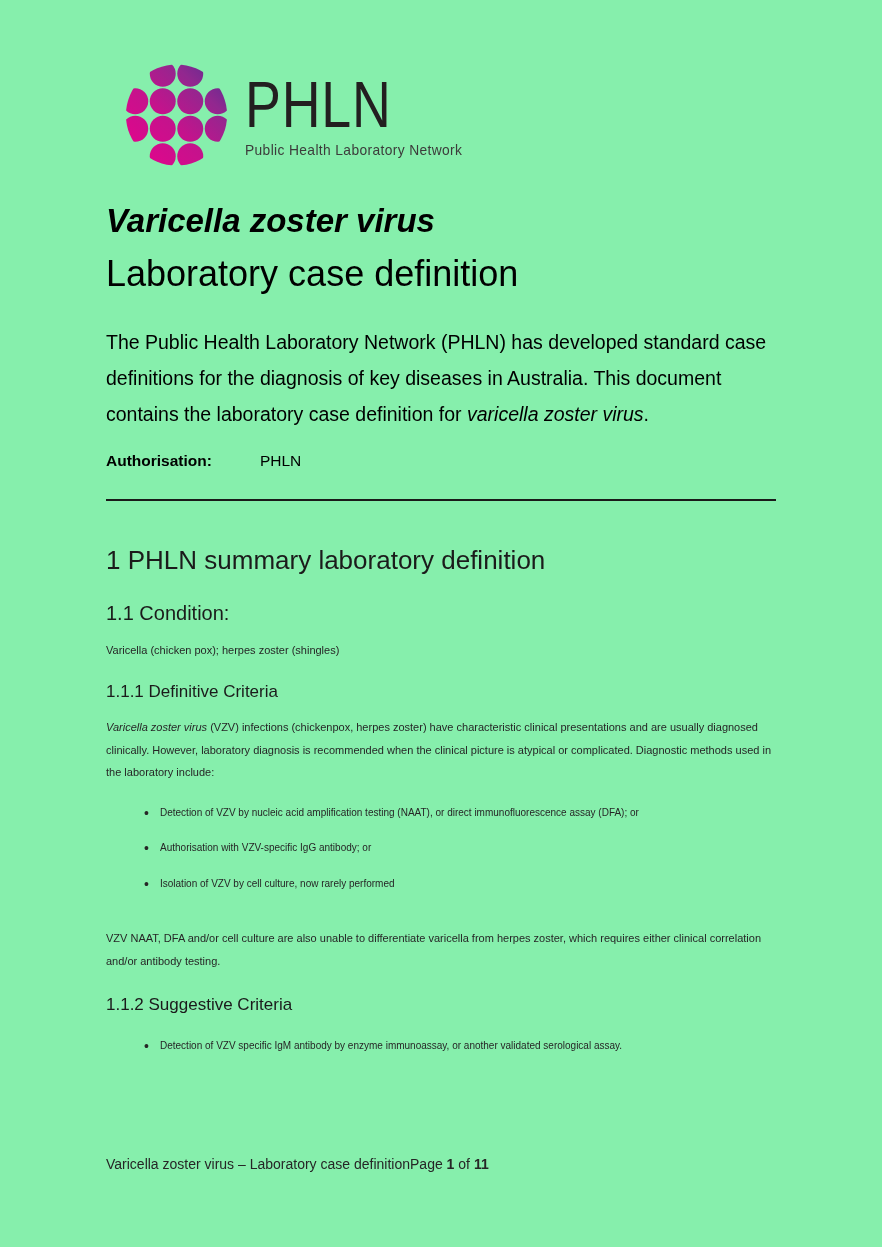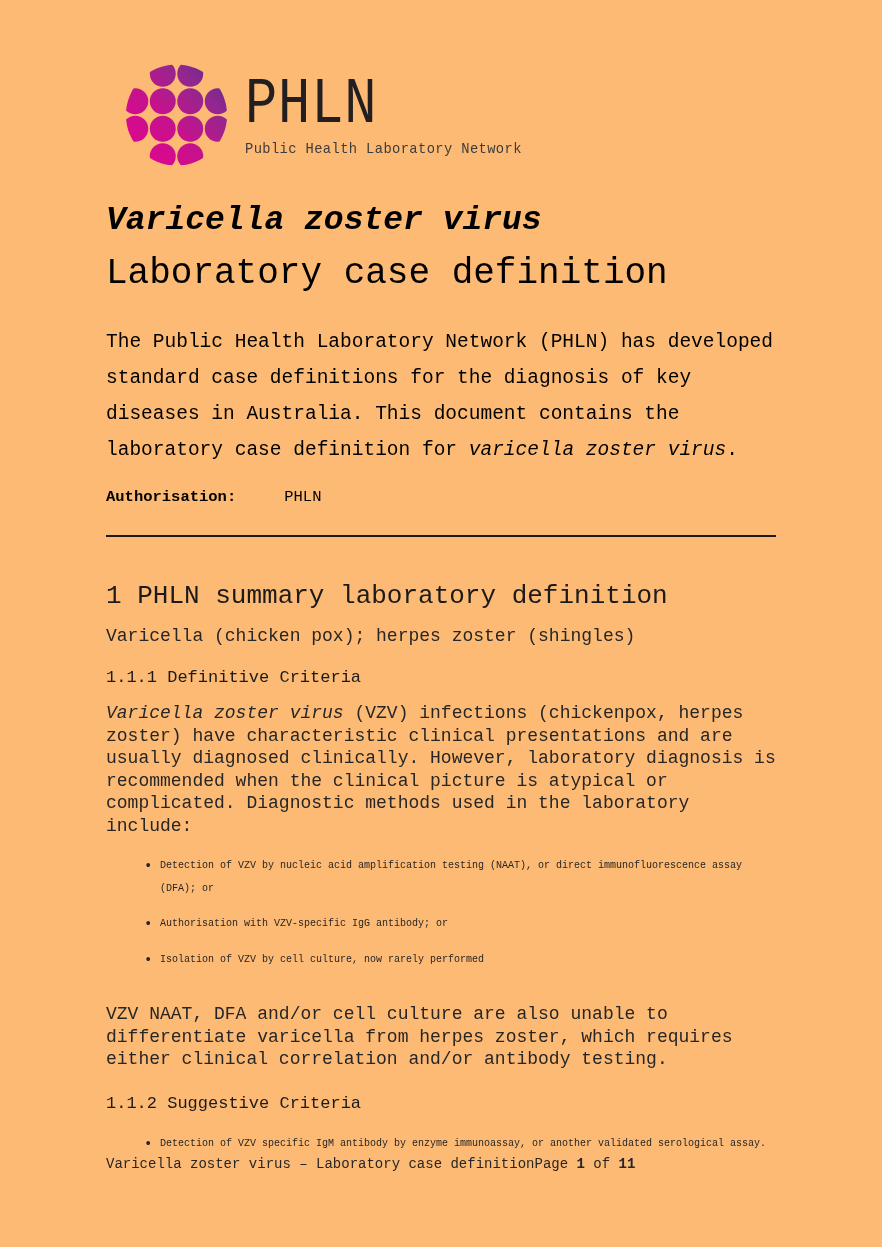--- a/index.html
+++ b/index.html
@@ -1,22 +1,22 @@
 <!DOCTYPE html>
 <html><head>
 <meta charset="utf-8">
 <style>
   * { margin: 0; padding: 0; box-sizing: border-box; }
   html, body { background: #ffffff; }
   .page {
     position: relative;
     width: 882px;
     height: 1247px;
-    background: #fdba74;
-    font-family: Liberation Mono, monospace;
+    background: #86efac;
+    font-family: Liberation Sans, sans-serif;
     color: #000000;
     overflow: hidden;
   }
   .content { padding: 0 106px; }
 
   
   .logo-row {
     display: flex;
     align-items: center;
     gap: 11px;
@@ -108,21 +108,21 @@
     margin-top: 20px;
     font-size: 17px;
     font-weight: 400;
     color: #1b1b1b;
     line-height: 1.3;
   }
 
   
   .body-text {
     margin-top: 13px;
-    font-size: 18px;
+    font-size: 11px;
     line-height: 22.5px;
     color: #262626;
     width: 670px;
   }
   .body-text i { font-style: italic; }
 
   .bullet-list { margin-top: 18px; width: 670px; }
   .bullet-row { display: flex; margin-bottom: 13px; }
   .bullet-row:last-child { margin-bottom: 0; }
   .bullet-marker {
@@ -200,20 +200,21 @@
 
     <div class="auth-row">
       <span class="auth-label">Authorisation:</span>
       <span class="auth-value">PHLN</span>
     </div>
 
     <hr class="rule">
 
     <div class="h-section">1 PHLN summary laboratory definition</div>
 
+    <div class="h-sub">1.1 Condition:</div>
     <p class="body-text">Varicella (chicken pox); herpes zoster (shingles)</p>
 
     <div class="h-subsub">1.1.1 Definitive Criteria</div>
     <p class="body-text"><i>Varicella zoster virus</i><span> (VZV) infections (chickenpox, herpes zoster) have characteristic clinical presentations and are usually diagnosed clinically. However, laboratory diagnosis is recommended when the clinical picture is atypical or complicated. Diagnostic methods used in the laboratory include:</span></p>
 
     <div class="bullet-list">
       <div class="bullet-row">
         <span class="bullet-marker"></span>
         <span class="bullet-text">Detection of VZV by nucleic acid amplification testing (NAAT), or direct immunofluorescence assay (DFA); or</span>
       </div>

